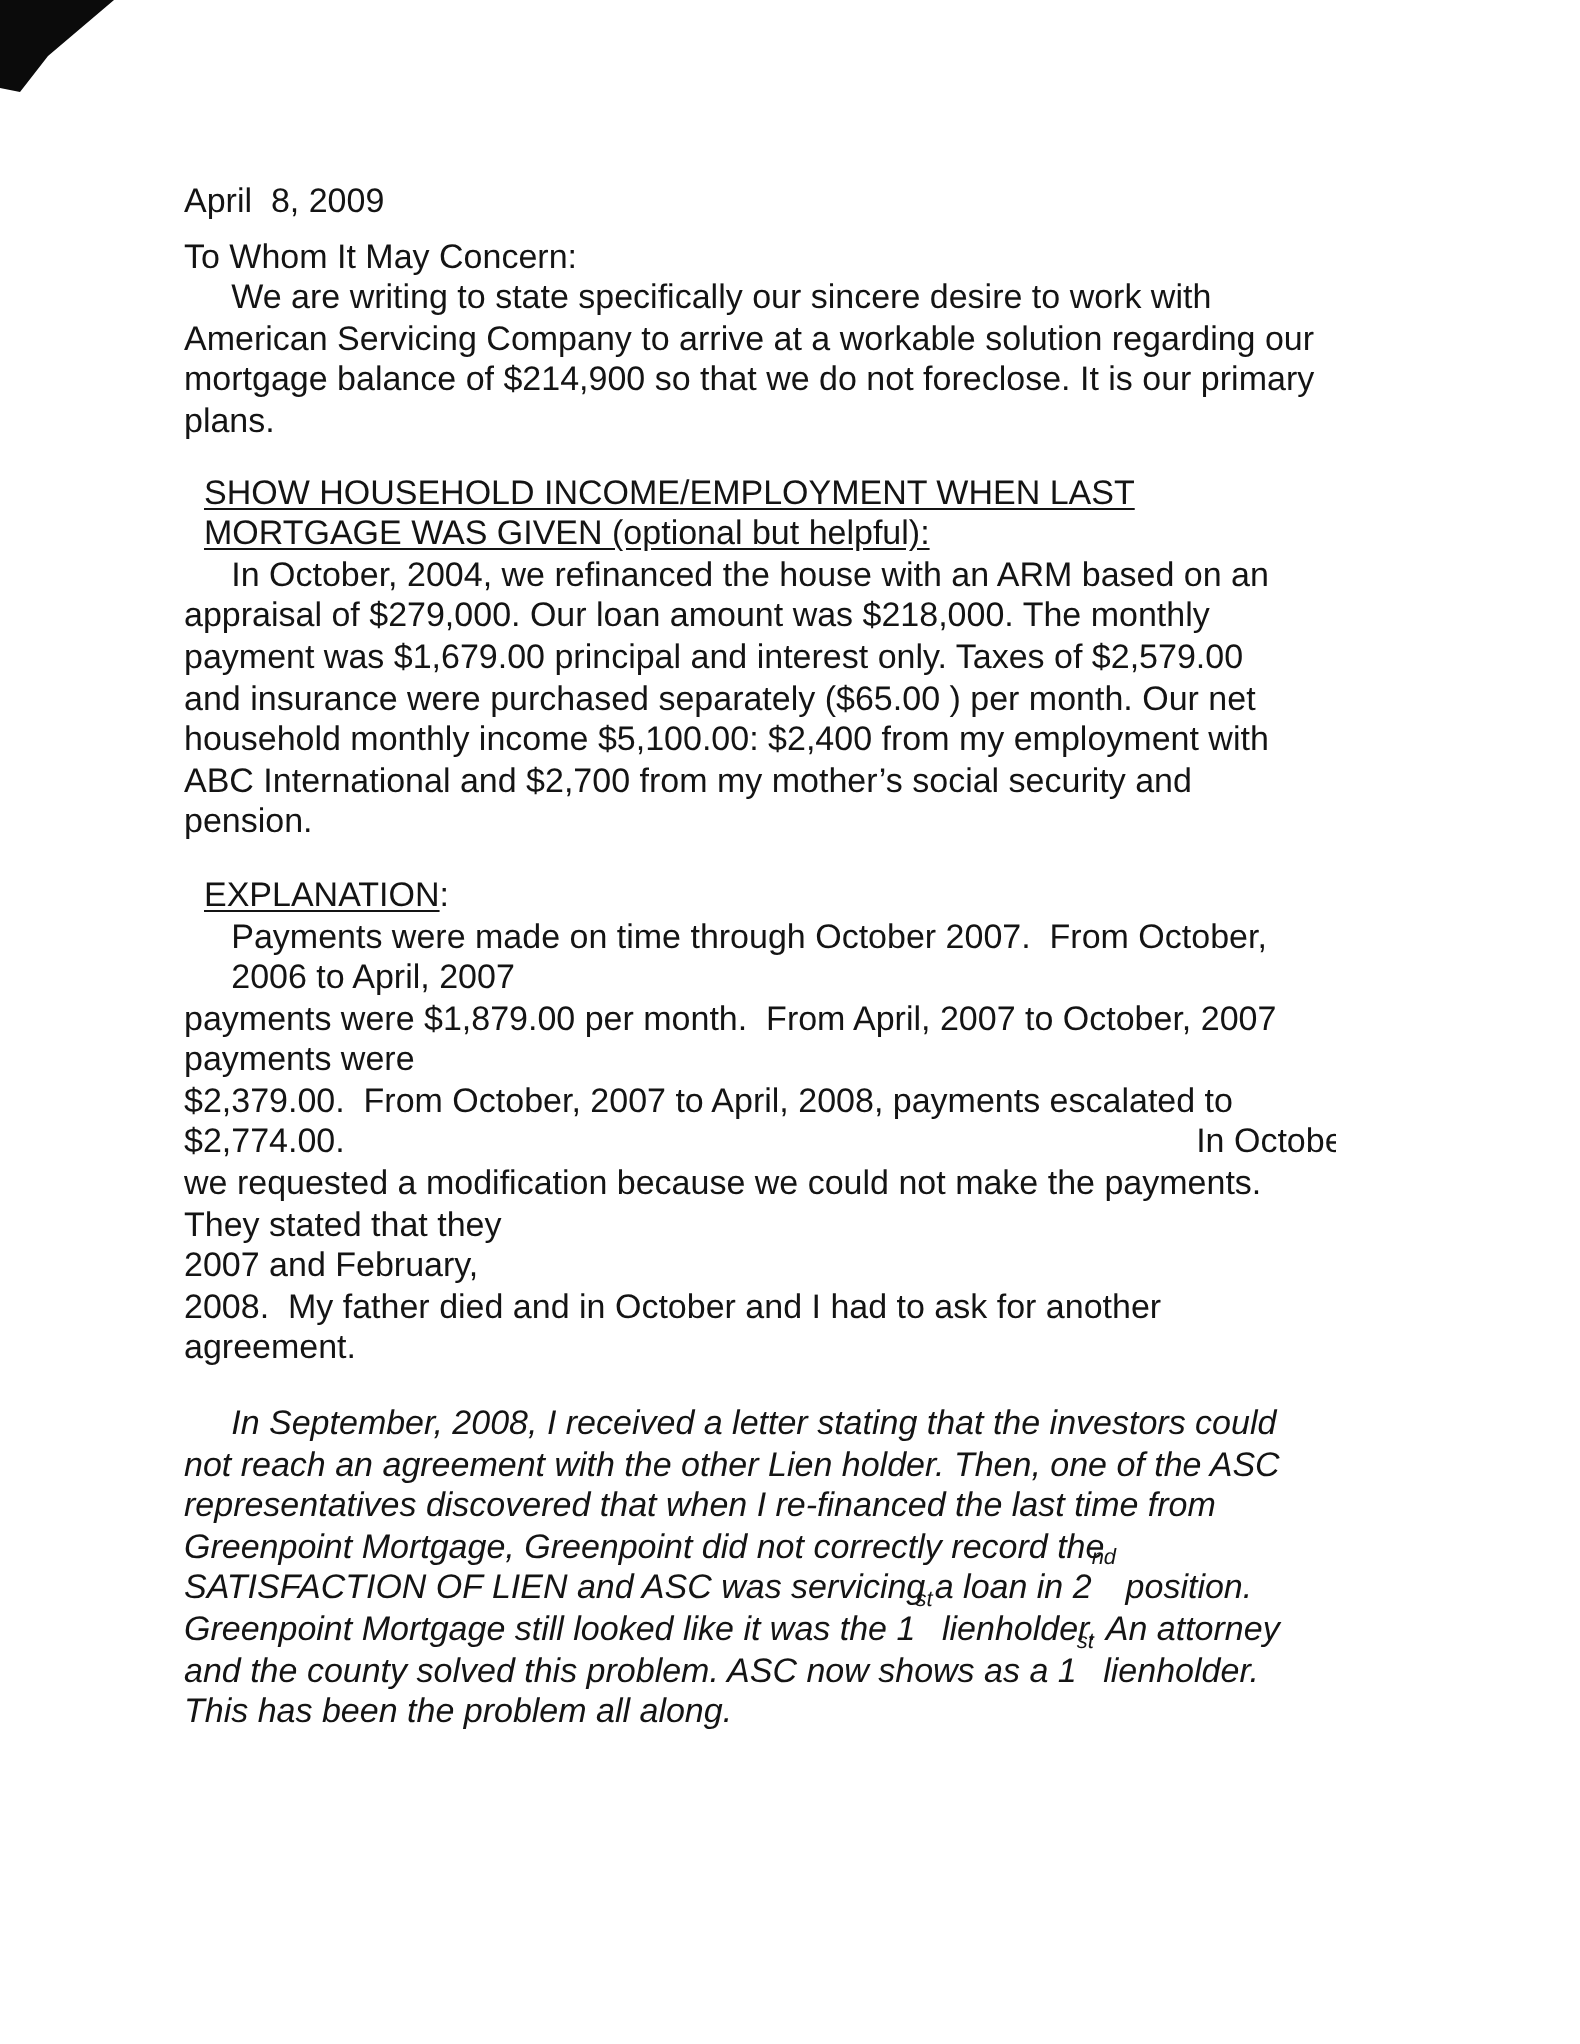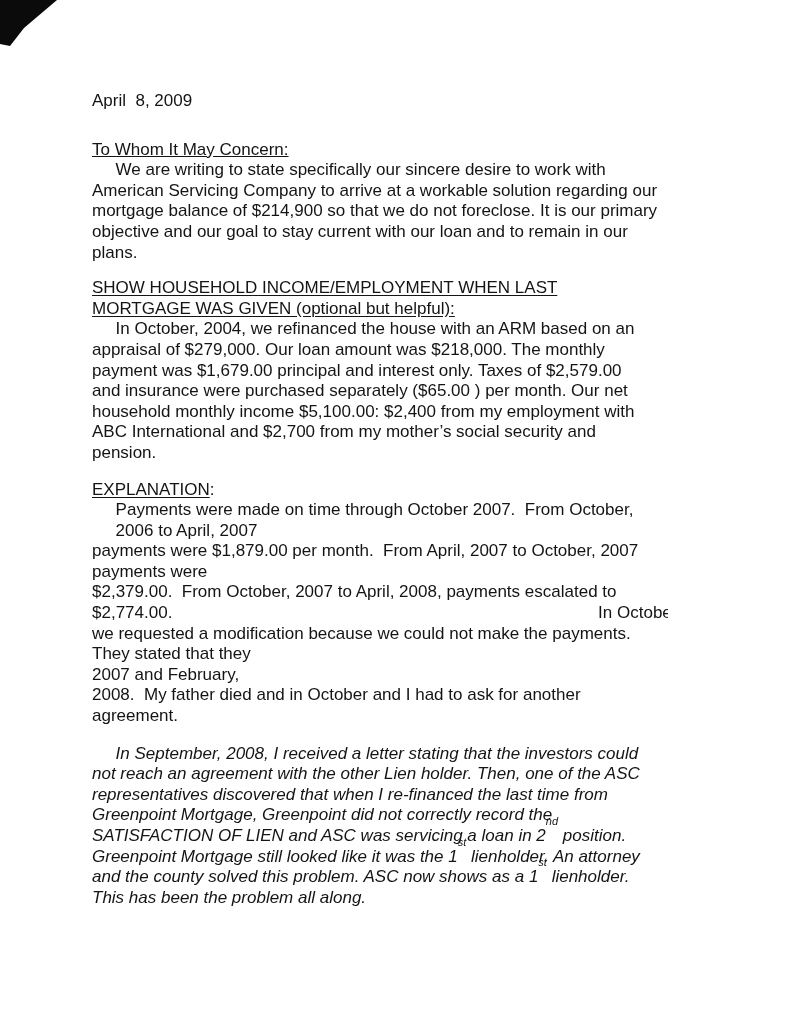--- a/index.html
+++ b/index.html
@@ -31,47 +31,46 @@
     padding: 91px 60px 0 92px;
     width: 628px;
   }
   .block { margin: 0; }
   .line {
     display: flex;
     white-space: pre;
     min-height: 20.6px;
   }
   .spacer { flex: 1 1 auto; }
-  .underline { text-decoration: underline; text-underline-offset: 2px; }
+  .underline { text-decoration: underline; text-underline-offset: 2px; margin-left: 10px; }
   sup.sup {
     font-size: 11px;
     line-height: 0;
     position: relative;
     top: -5px;
   }
 </style>
 </head>
 <body>
 
 <div class="page" style="background: rgb(255, 255, 255); color: rgb(20, 20, 20);">
   <svg class="corner-mark" viewBox="0 0 62 48">
     <polygon id="corner-poly" points="0,0 57,0 24,28 10,46 0,44" fill="#0b0b0b"></polygon>
   </svg>
   <div class="letter" id="letter">
       <div class="block">
         <div class="line"><span>April  8, 2009</span></div>
       </div>
-      <div class="block" style="margin-top: 28px; text-decoration: underline;">
+      <div class="block" style="margin-top: 7px;">
         <div class="line"><span>To Whom It May Concern:</span></div>
       </div>
       <div class="block">
         <div class="line"><span>     We are writing to state specifically our sincere desire to work with</span></div>
         <div class="line"><span>American Servicing Company to arrive at a workable solution regarding our</span></div>
         <div class="line"><span>mortgage balance of $214,900 so that we do not foreclose. It is our primary</span></div>
-        <div class="line"><span>objective and our goal to stay current with our loan and to remain in our</span></div>
         <div class="line"><span>plans.</span></div>
       </div>
       <div class="block" style="margin-top: 15px;">
         <div class="line"><span class="underline">SHOW HOUSEHOLD INCOME/EMPLOYMENT WHEN LAST</span></div>
         <div class="line"><span class="underline">MORTGAGE WAS GIVEN (optional but helpful):</span></div>
       </div>
       <div class="block">
         <div class="line"><span>     In October, 2004, we refinanced the house with an ARM based on an</span></div>
         <div class="line"><span>appraisal of $279,000. Our loan amount was $218,000. The monthly</span></div>
         <div class="line"><span>payment was $1,679.00 principal and interest only. Taxes of $2,579.00</span></div>

